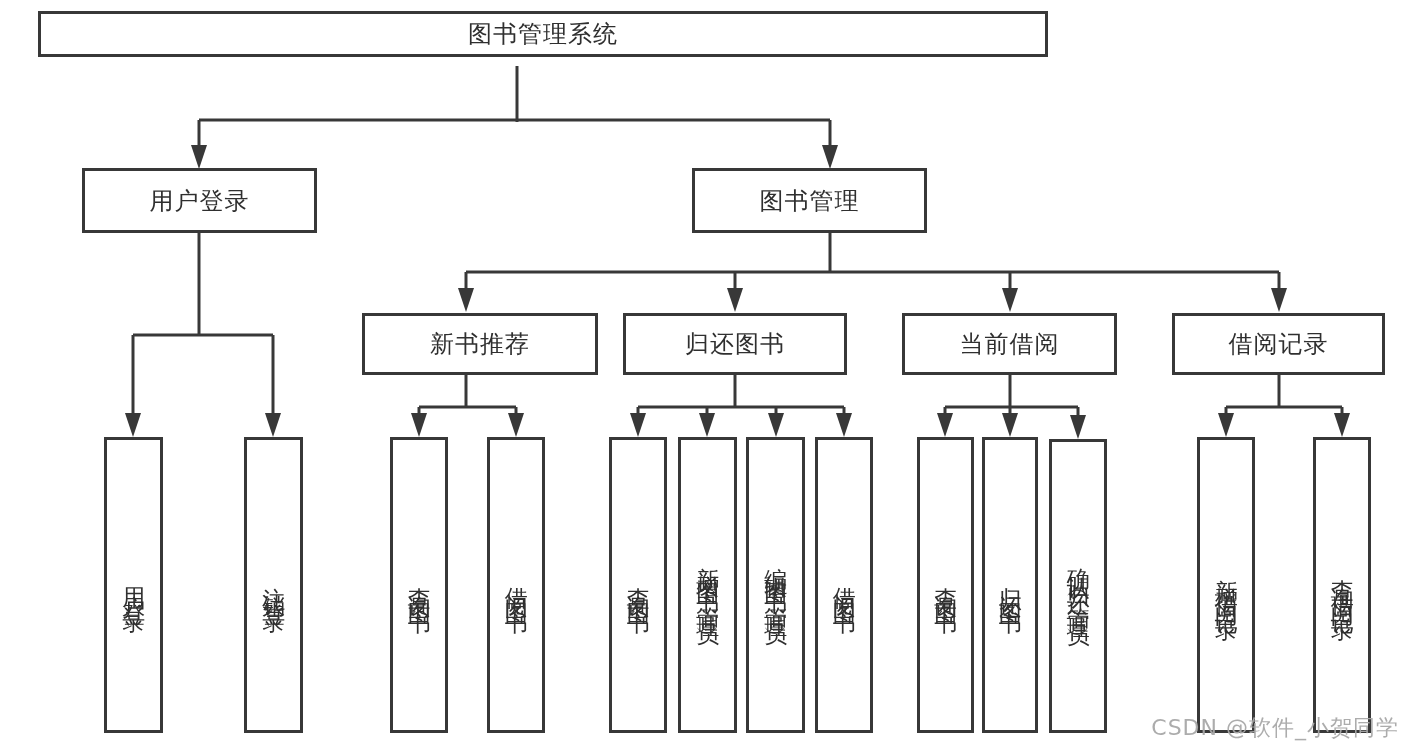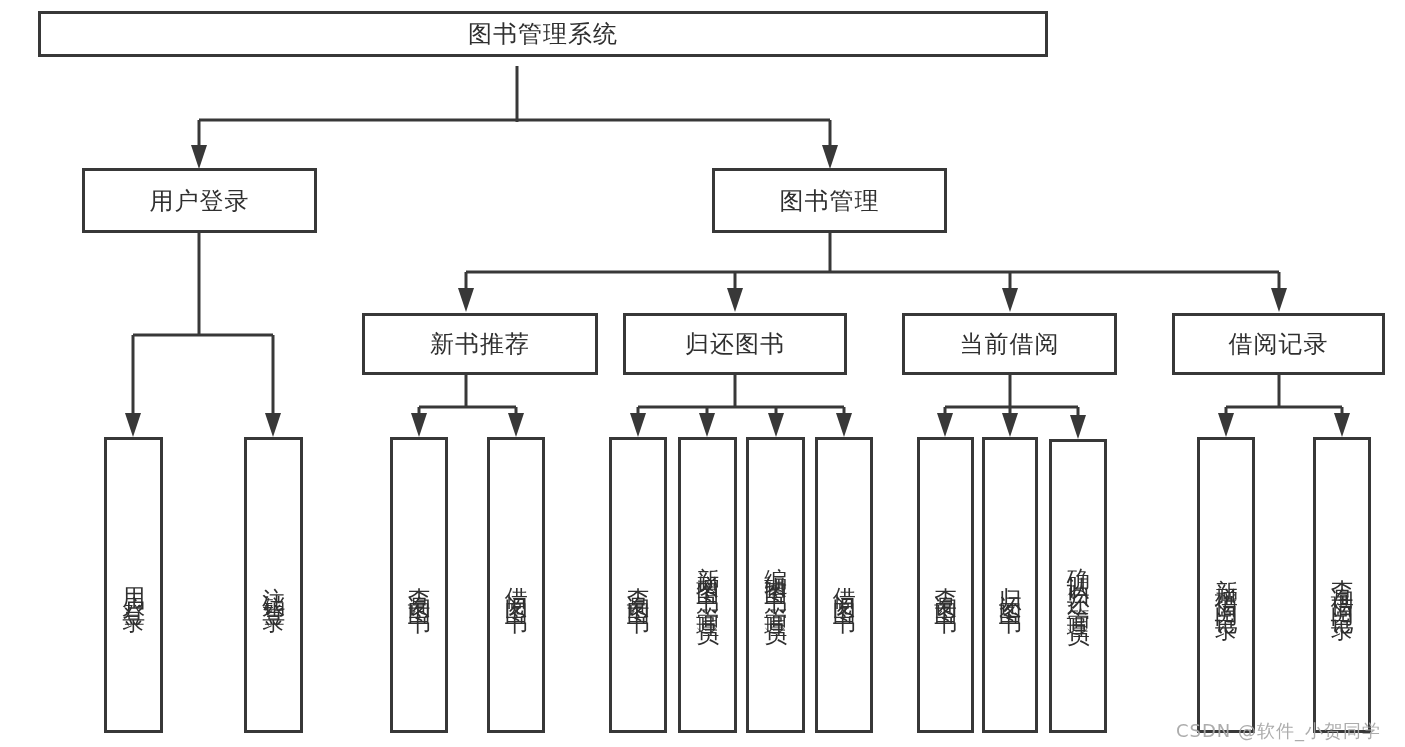--- a/index.html
+++ b/index.html
@@ -34,23 +34,23 @@
   .v-label {
     writing-mode: vertical-rl;
     text-orientation: mixed;
     font-size: 23px;
     line-height: 1.1;
     letter-spacing: 8px;
     white-space: nowrap;
   }
   .watermark {
     position: absolute;
-    right: 24px;
+    right: 6px;
     bottom: 4px;
-    font-size: 18px;
+    font-size: 22px;
     color: rgba(168,168,168,0.95);
     letter-spacing: 1px;
     white-space: nowrap;
   }
 </style>
 </head>
 <body>
 
 <div class="canvas">
 
@@ -109,21 +109,21 @@
       <polygon points="1334,413 1350,413 1342,437" fill="#383838"></polygon>
     </svg>
 
   <div class="node" style="left:2px; top:11px; width:1010px; height:46px;margin-left:36px;">
     <span class="h-label">图书管理系统</span>
   </div>
 
   <div class="node" style="left:82px; top:168px; width:235px; height:65px;">
     <span class="h-label">用户登录</span>
   </div>
-  <div class="node" style="left:712px; top:168px; width:235px; height:65px;">
+  <div class="node" style="left:692px; top:168px; width:235px; height:65px;">
     <span class="h-label">图书管理</span>
   </div>
 
   <div class="node" style="left:362px; top:313px; width:236px; height:62px;">
     <span class="h-label">新书推荐</span>
   </div>
   <div class="node" style="left:623px; top:313px; width:224px; height:62px;">
     <span class="h-label">归还图书</span>
   </div>
   <div class="node" style="left:902px; top:313px; width:215px; height:62px;">

